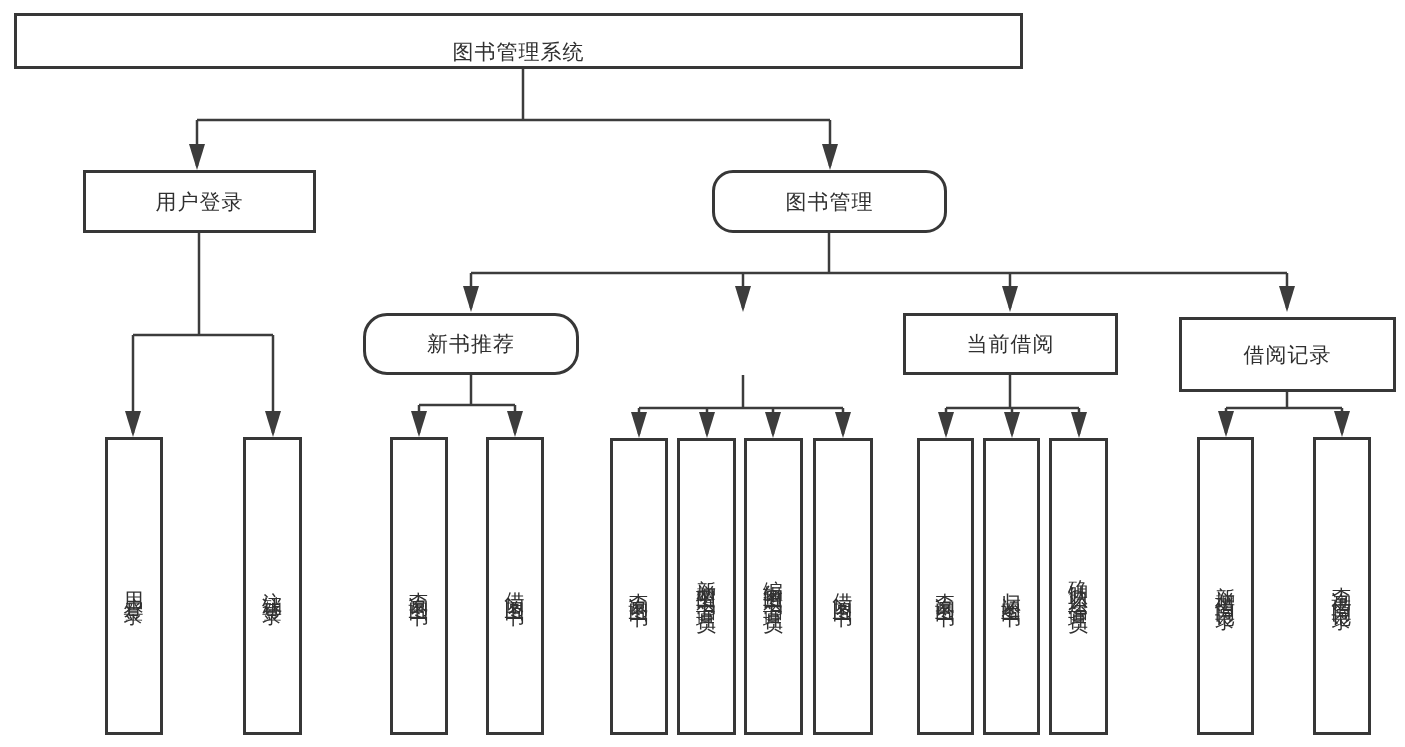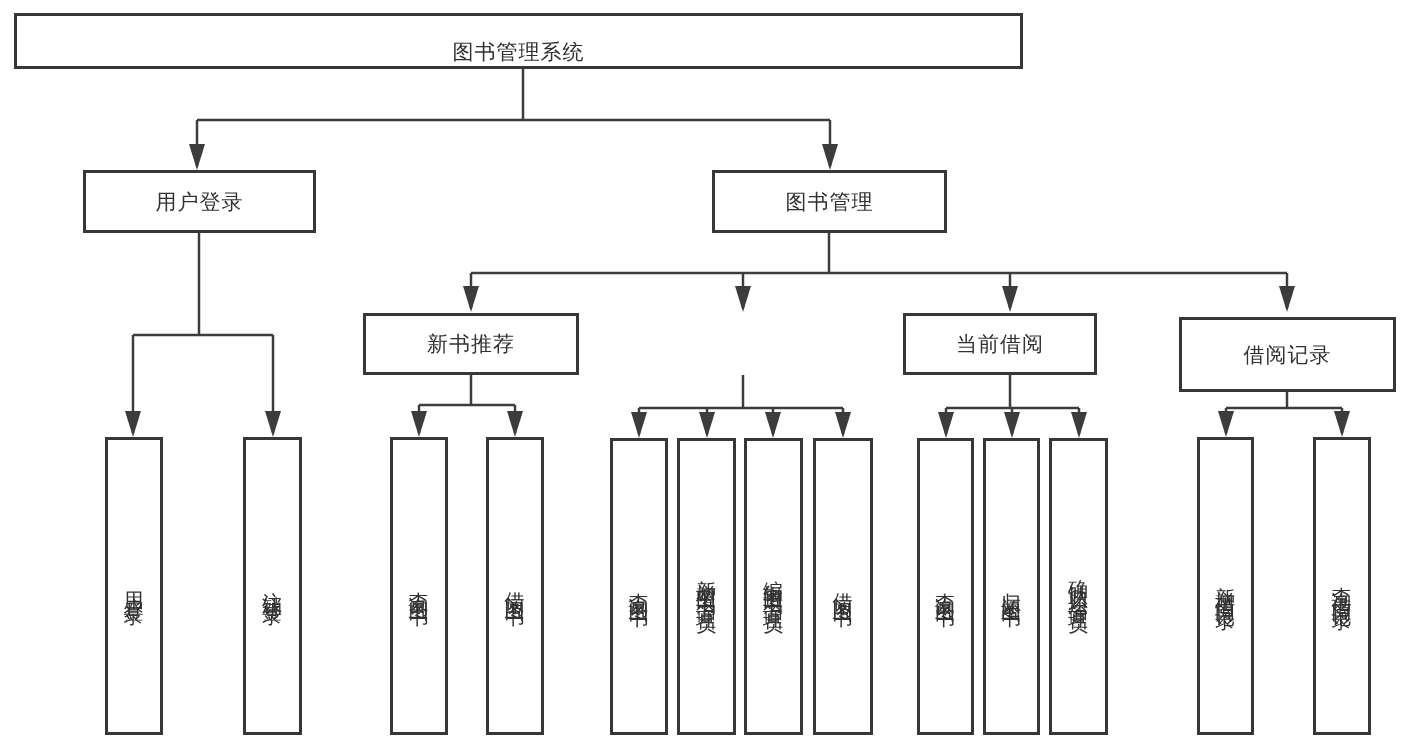--- a/index.html
+++ b/index.html
@@ -131,28 +131,28 @@
     </g>
   </svg>
 
   <div class="box hbox root-box" style="left:14px; top:13px; width:1009px; height:56px;">
     <span>图书管理系统</span>
   </div>
 
   <div class="box hbox" style="left:83px; top:170px; width:233px; height:63px;">
     <span>用户登录</span>
   </div>
-  <div class="box hbox" style="left:712px; top:170px; width:235px; height:63px;">
+  <div class="box hbox" style="left:712px; top:170px; width:235px; height:63px;border-radius:21px;">
     <span>图书管理</span>
   </div>
 
-  <div class="box hbox" style="left:363px; top:313px; width:216px; height:62px;">
+  <div class="box hbox" style="left:363px; top:313px; width:216px; height:62px;border-radius:24px;">
     <span>新书推荐</span>
   </div>
-  <div class="box hbox" style="left:903px; top:313px; width:194px; height:62px;">
+  <div class="box hbox" style="left:903px; top:313px; width:215px; height:62px;">
     <span>当前借阅</span>
   </div>
   <div class="box hbox" style="left:1179px; top:317px; width:217px; height:75px;">
     <span>借阅记录</span>
   </div>
 
   <div class="box vbox" style="left:105px; top:437px; width:58px; height:298px;">
     <span>用户登录</span>
   </div>
   <div class="box vbox" style="left:243px; top:437px; width:59px; height:298px;">

